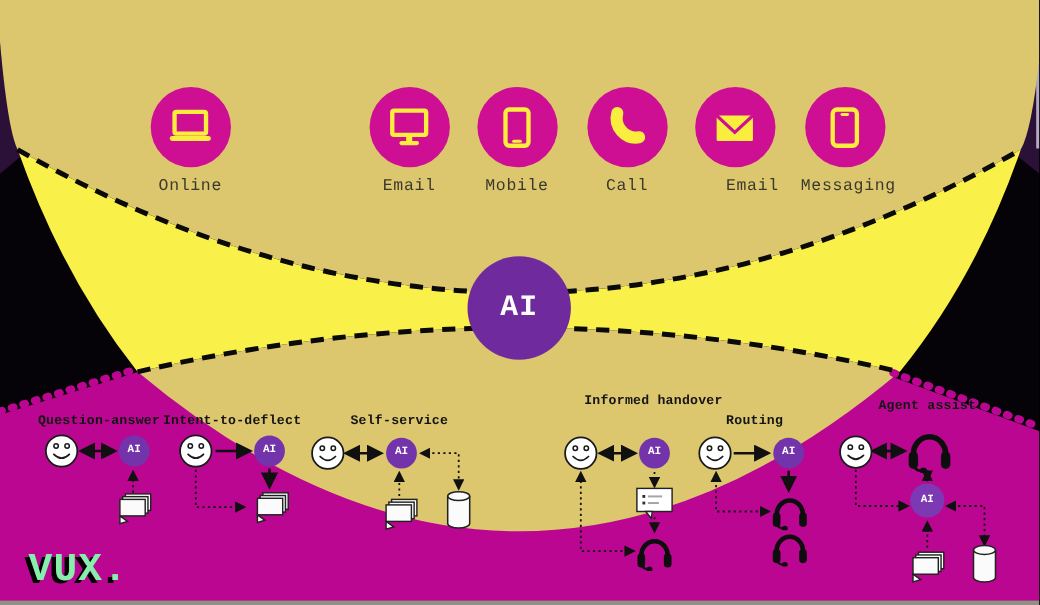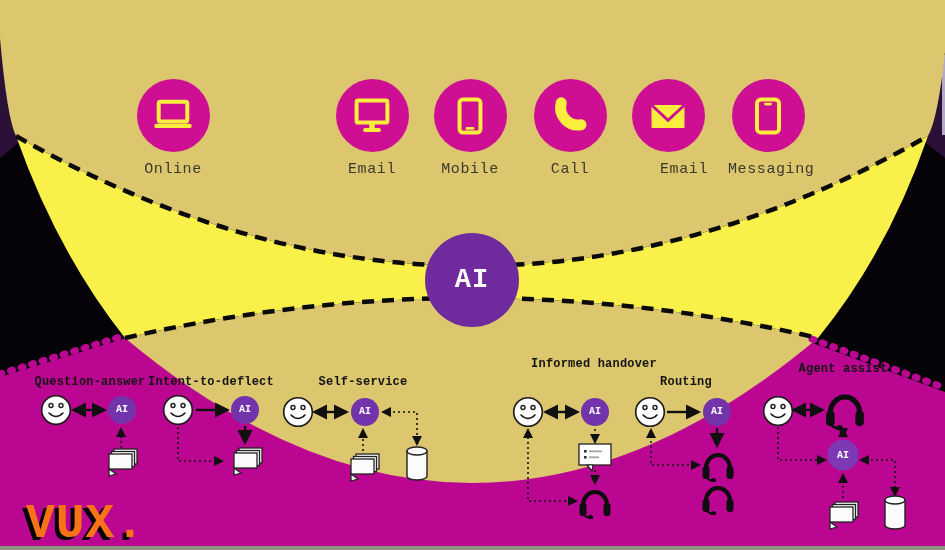--- a/index.html
+++ b/index.html
@@ -31,22 +31,22 @@
     color:#141414;white-space:nowrap;letter-spacing:.2px;
   }
   .ai-node{
     width:28px;height:28px;border-radius:50%;background:#7334ab;
     display:flex;align-items:center;justify-content:center;
   }
   .ai-node span{color:#fff;font-size:10px;font-weight:bold;line-height:1;}
   .ai-node.big{width:31px;height:31px;background:#7d38b4;}
   
   .logo{
-    position:absolute;left:26px;top:497px;font-size:48px;font-weight:bold;
-    color:#f97316;letter-spacing:1px;text-shadow:-4px 3px 0 #000;
+    position:absolute;left:26px;top:497px;font-size:36px;font-weight:bold;
+    color:#86efac;letter-spacing:1px;text-shadow:-4px 3px 0 #000;
   }
   .bottom-strip{
     position:absolute;left:0;bottom:0;width:945px;height:4px;background:#8f9181;
   }
 </style>
 </head>
 <body>
 
 <div class="stage">
 

